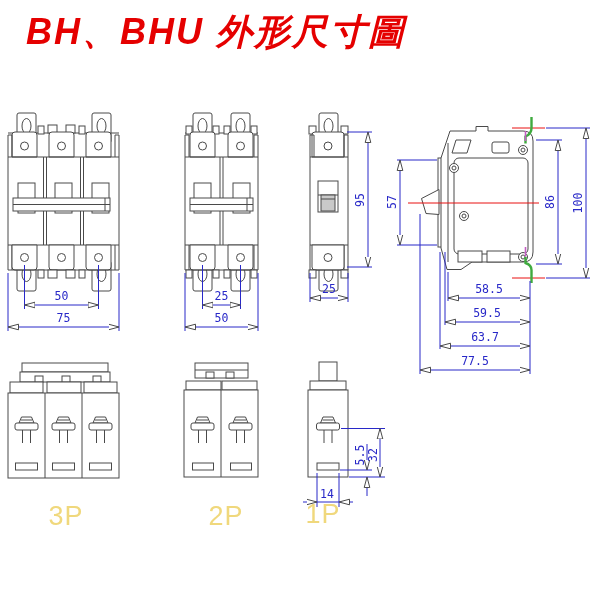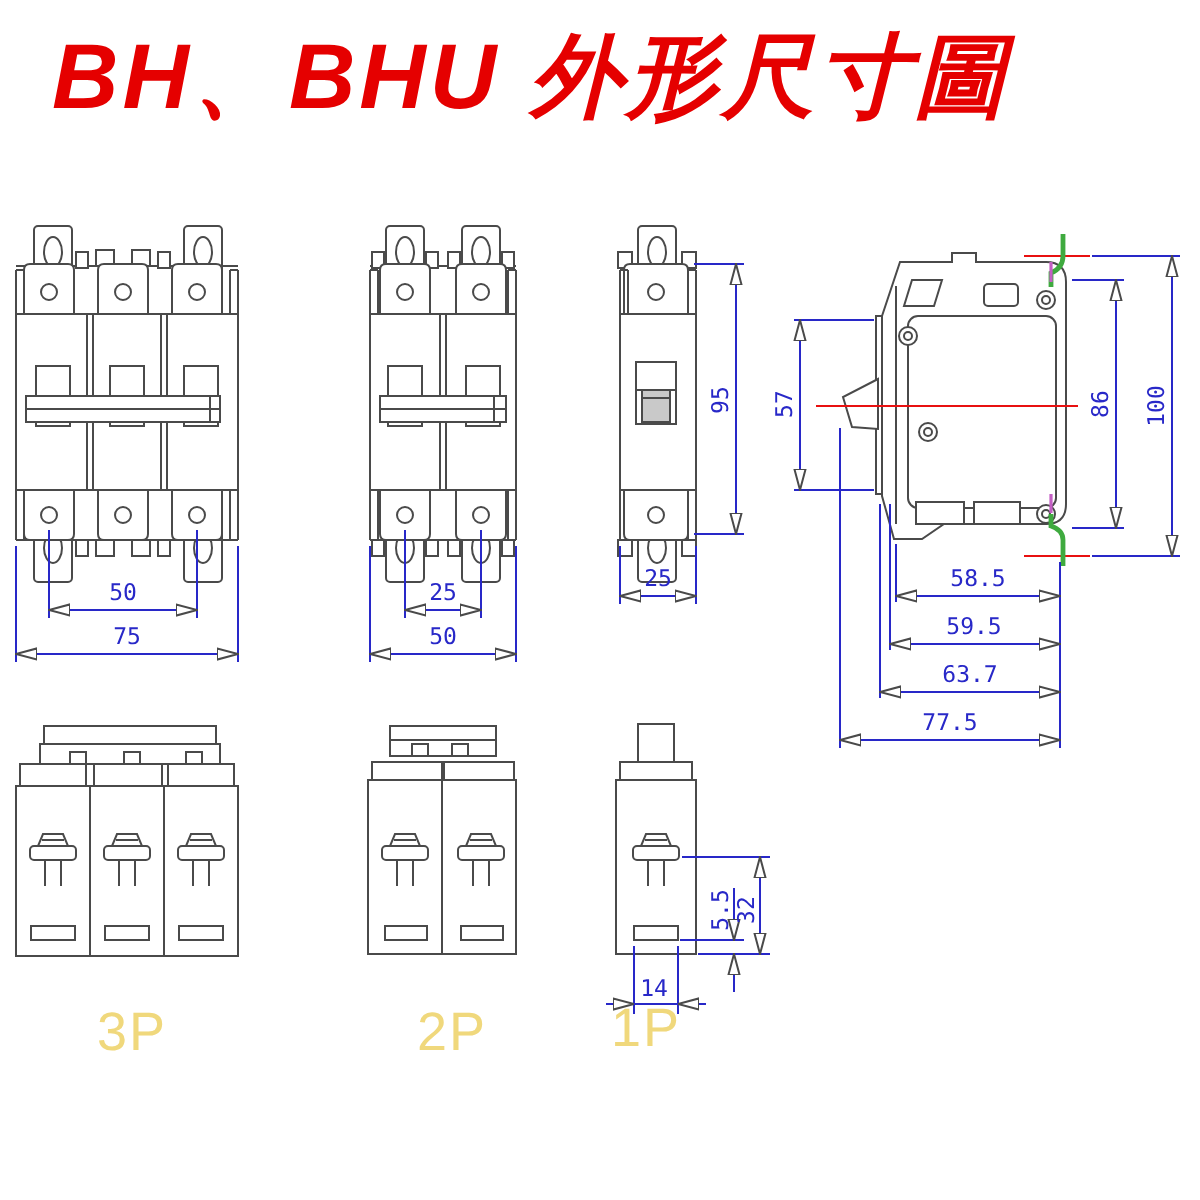--- a/index.html
+++ b/index.html
@@ -1,19 +1,19 @@
 <!DOCTYPE html>
 <html><head>
 <meta charset="utf-8">
 <style>
   html,body{margin:0;padding:0;background:#ffffff;}
   .page{position:relative;width:600px;height:600px;background:#ffffff;overflow:hidden;
         font-family:"Liberation Sans",sans-serif;}
   .title{position:absolute;left:26px;top:8px;font-style:italic;font-weight:bold;
-         font-size:46px;letter-spacing:2px;color:#e50000;white-space:nowrap;}
+         font-size:36px;letter-spacing:2px;color:#e50000;white-space:nowrap;}
   svg line{stroke:#4a4a4a;stroke-width:1;}
   svg rect,svg path,svg circle,svg ellipse{stroke:#4a4a4a;stroke-width:1;fill:#ffffff;}
   svg text{stroke:none;}
   .d line{stroke:#2828c8;}
   .d text{fill:#2828c8;font-family:"DejaVu Sans Mono",monospace;font-size:11.5px;text-anchor:middle;}
   .plabel{fill:#f0d87c;font-family:"Liberation Sans",sans-serif;font-size:27px;
           text-anchor:middle;letter-spacing:1px;}
   .red{stroke:#e81010 !important;}
   .grn{stroke:#3faa3f !important;fill:none !important;stroke-width:2.4;}
   .mag{stroke:#c45fc4 !important;stroke-width:1.6;}

